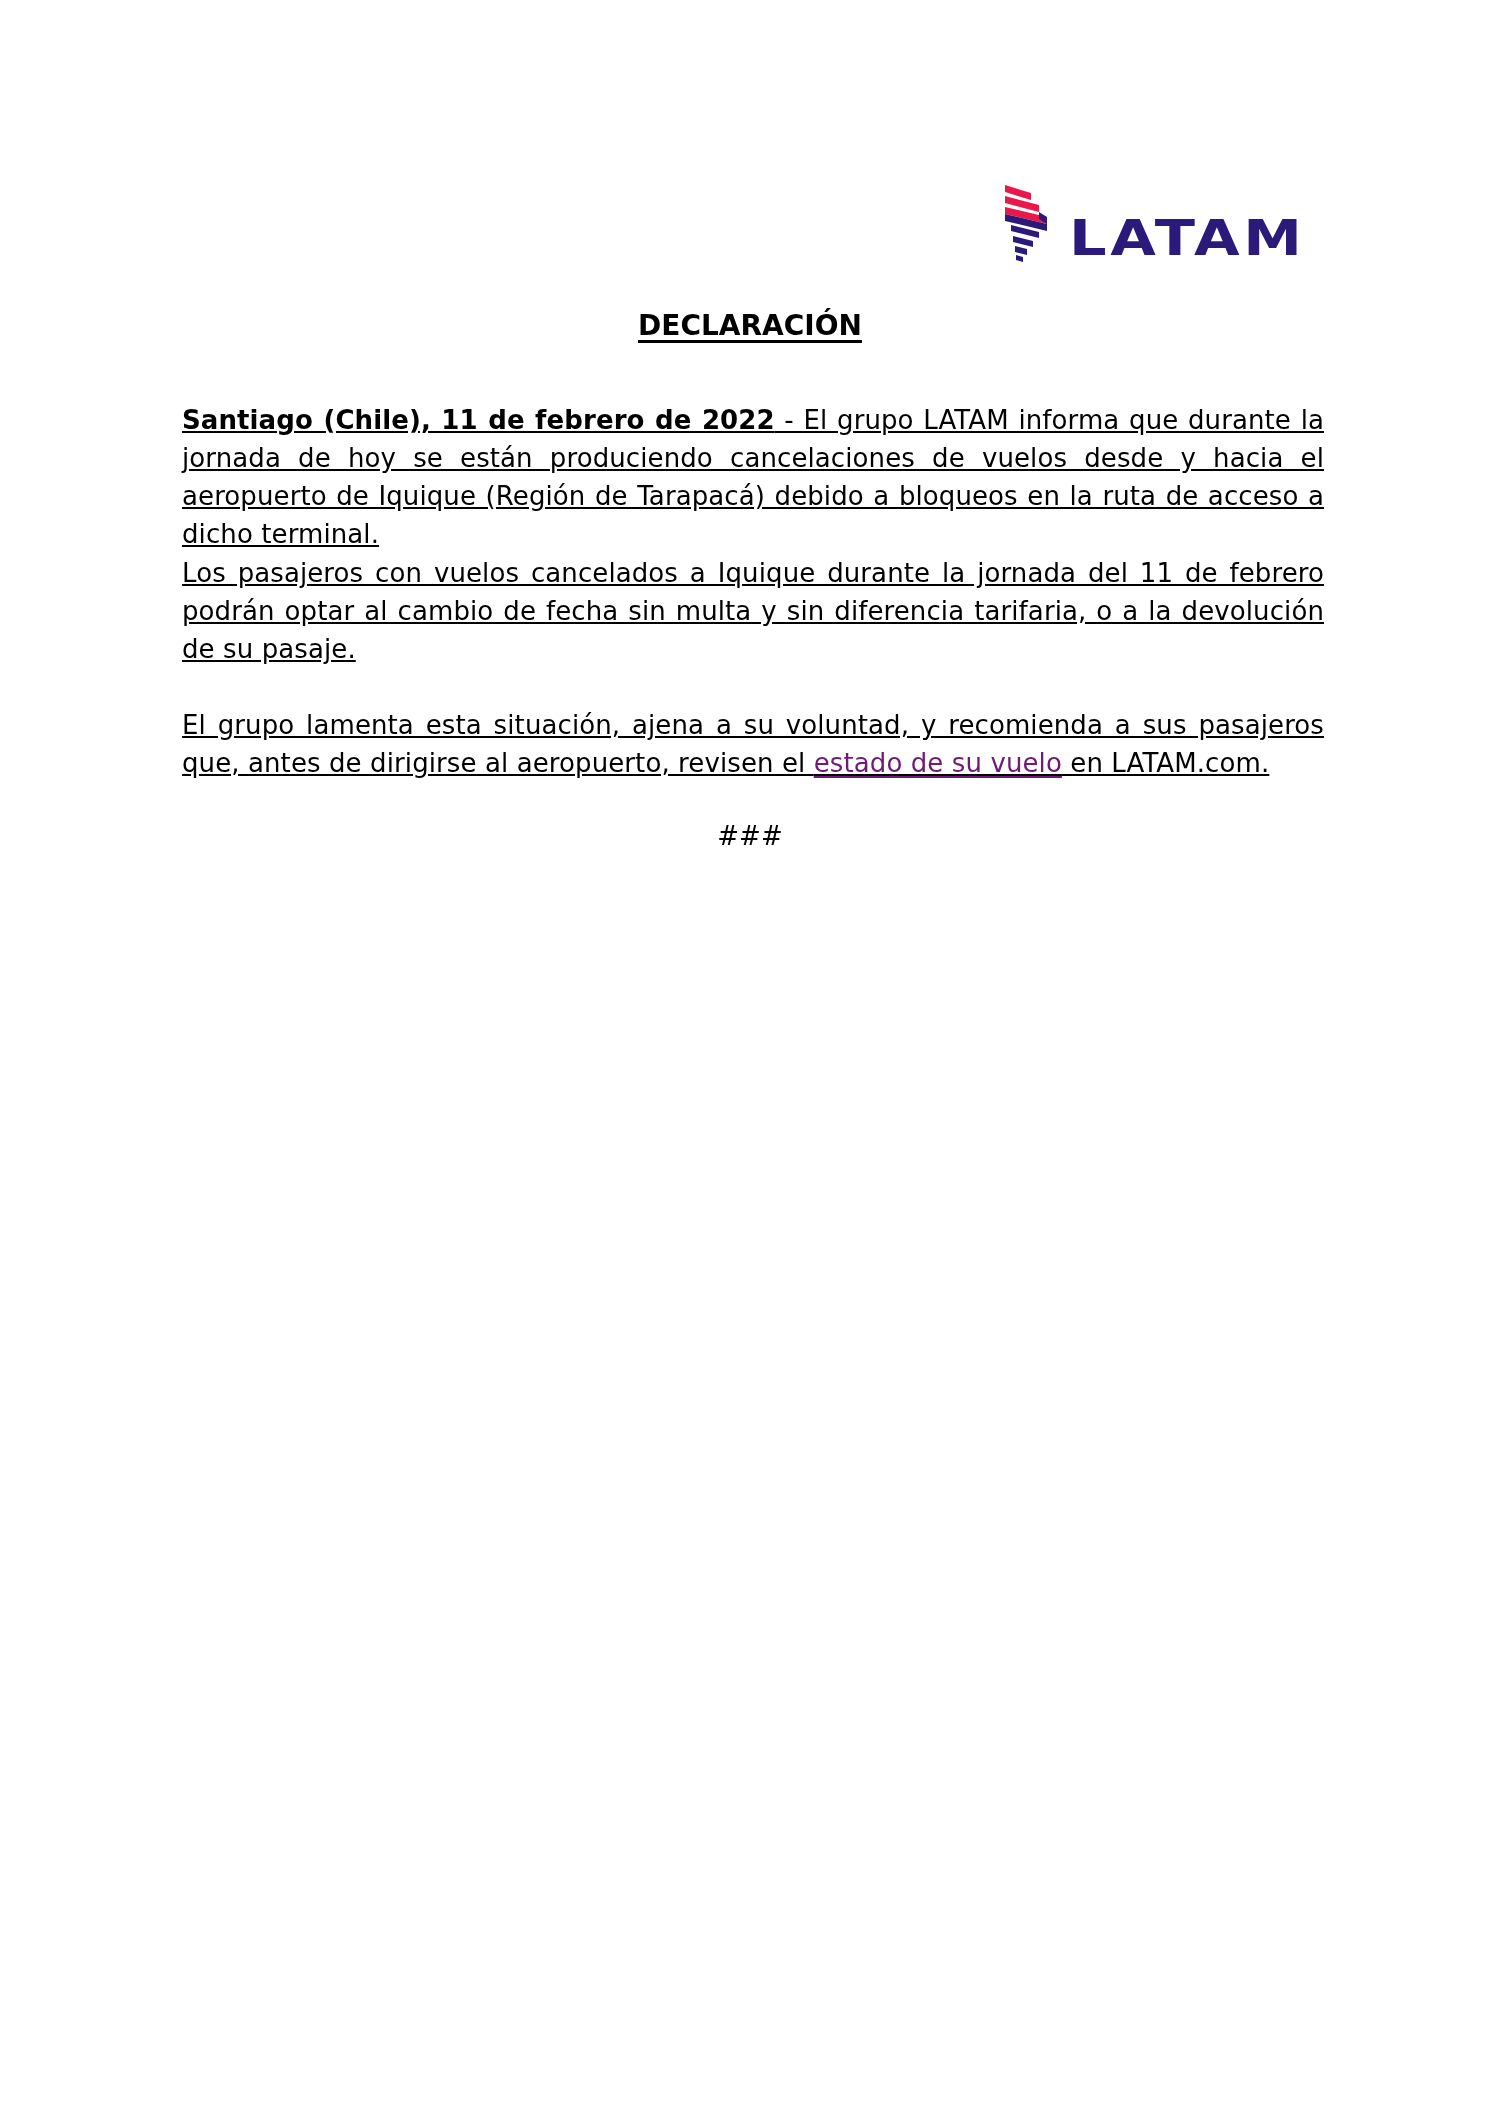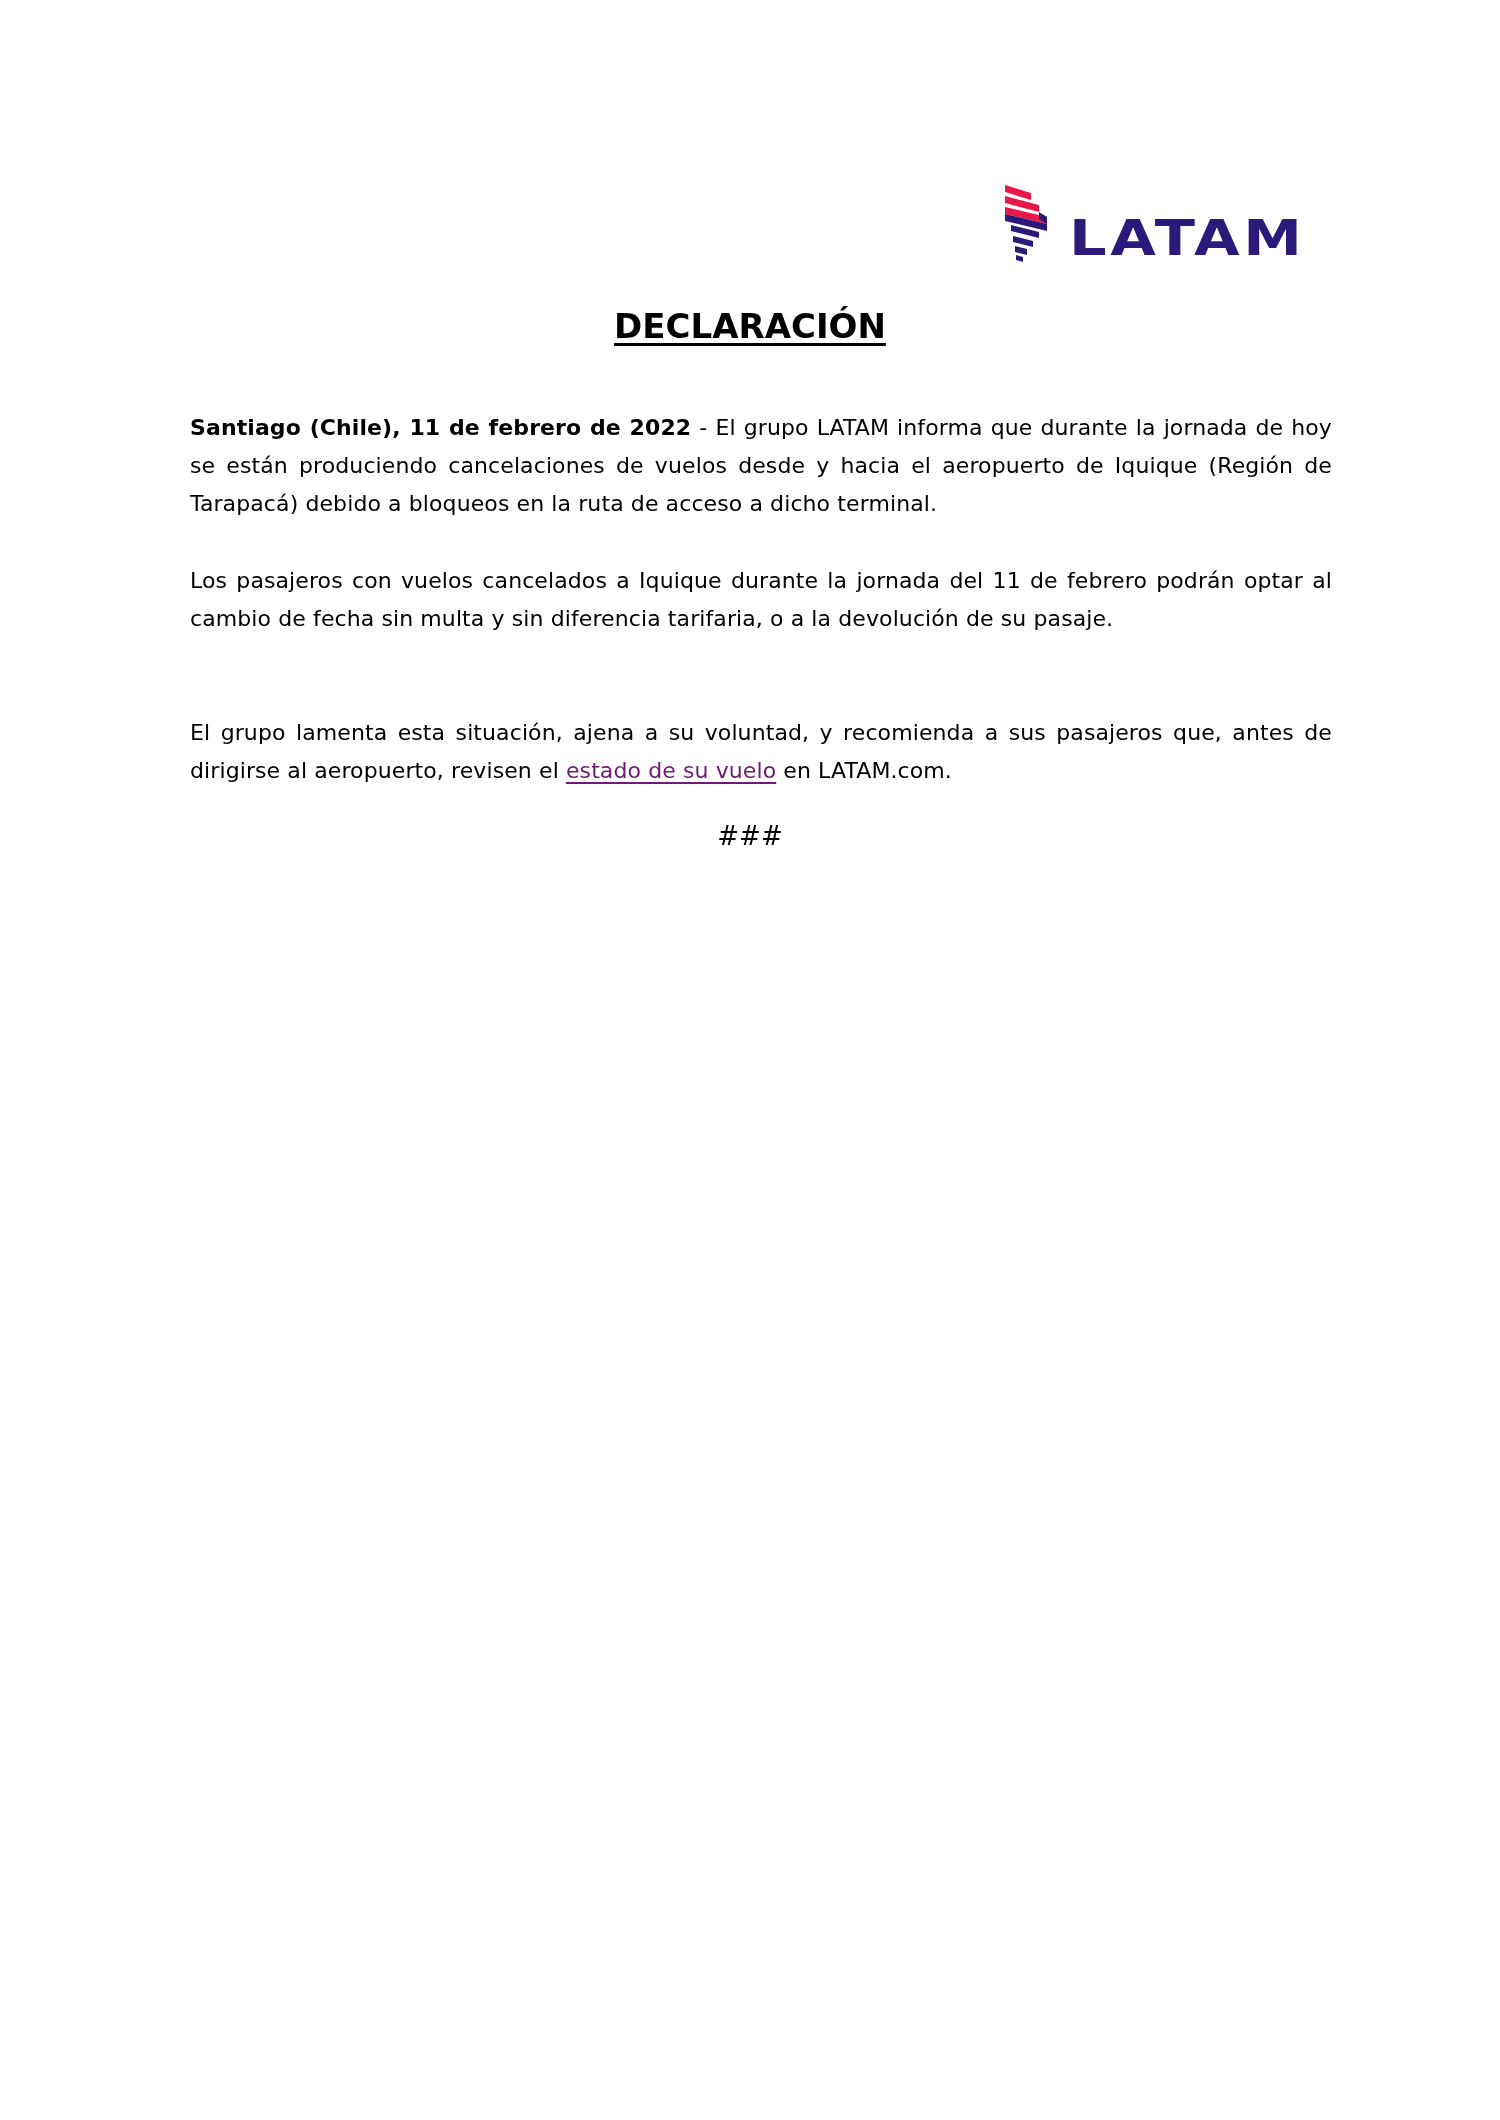--- a/index.html
+++ b/index.html
@@ -41,37 +41,38 @@
       transform-origin: left center;
       margin-top: 2px;
     }
     .title {
       position: absolute;
       left: 0;
       width: 1500px;
       top: 306px;
       text-align: center;
       font-weight: bold;
-      font-size: 34px;
+      font-size: 28px;
       line-height: 40px;
     }
     .title span {
       text-decoration: underline;
       text-decoration-thickness: 3px;
       text-underline-offset: 5px;
     }
     .para {
       position: absolute;
       left: 182px;
       width: 1142px;
-      font-size: 22px;
+      font-size: 26px;
       line-height: 38px;
       text-align: justify;
-      margin: 8px;
+      margin: 0;
       letter-spacing: 0.1px;
+      text-decoration: underline;
     }
     .p1 { top: 401px; }
     .p2 { top: 554px; }
     .p3 { top: 706px; }
     .bold { font-weight: bold; }
     .link {
       color: #701a75;
       text-decoration: underline;
       text-underline-offset: 4px;
       cursor: pointer;

